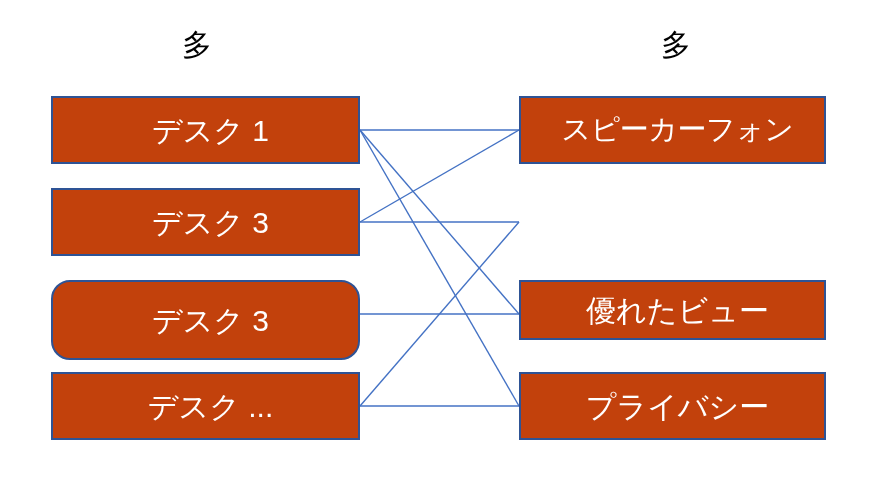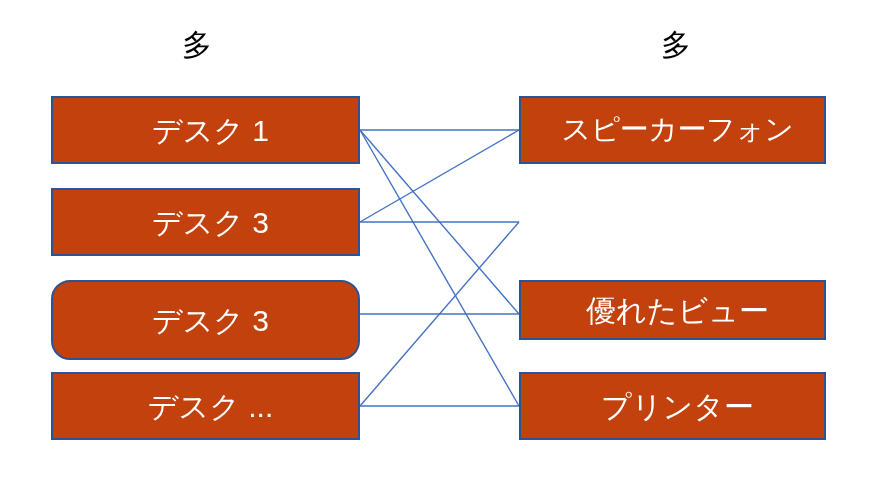--- a/index.html
+++ b/index.html
@@ -95,16 +95,16 @@
   <div class="node-box" style="left:519px; top:96px; width:307px; height:68px;">
     <span class="node-label tight">スピーカーフォン</span>
   </div>
 
 
   <div class="node-box" style="left:519px; top:280px; width:307px; height:60px;">
     <span class="node-label">優れたビュー</span>
   </div>
 
   <div class="node-box" style="left:519px; top:372px; width:307px; height:68px;">
-    <span class="node-label">プリンター</span>
+    <span class="node-label">プライバシー</span>
   </div>
 
 </div>
 
 </body></html>

